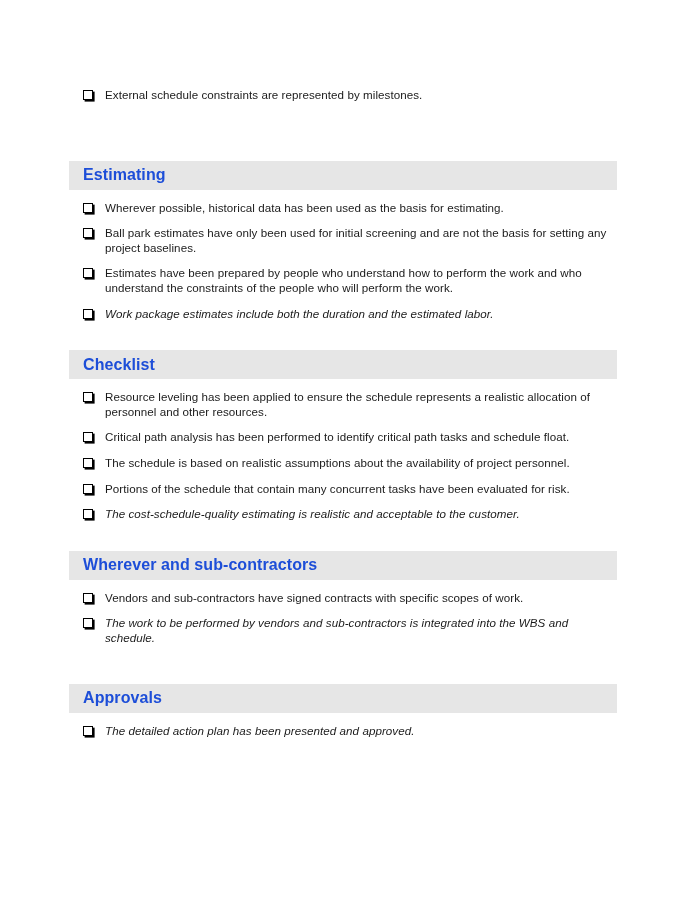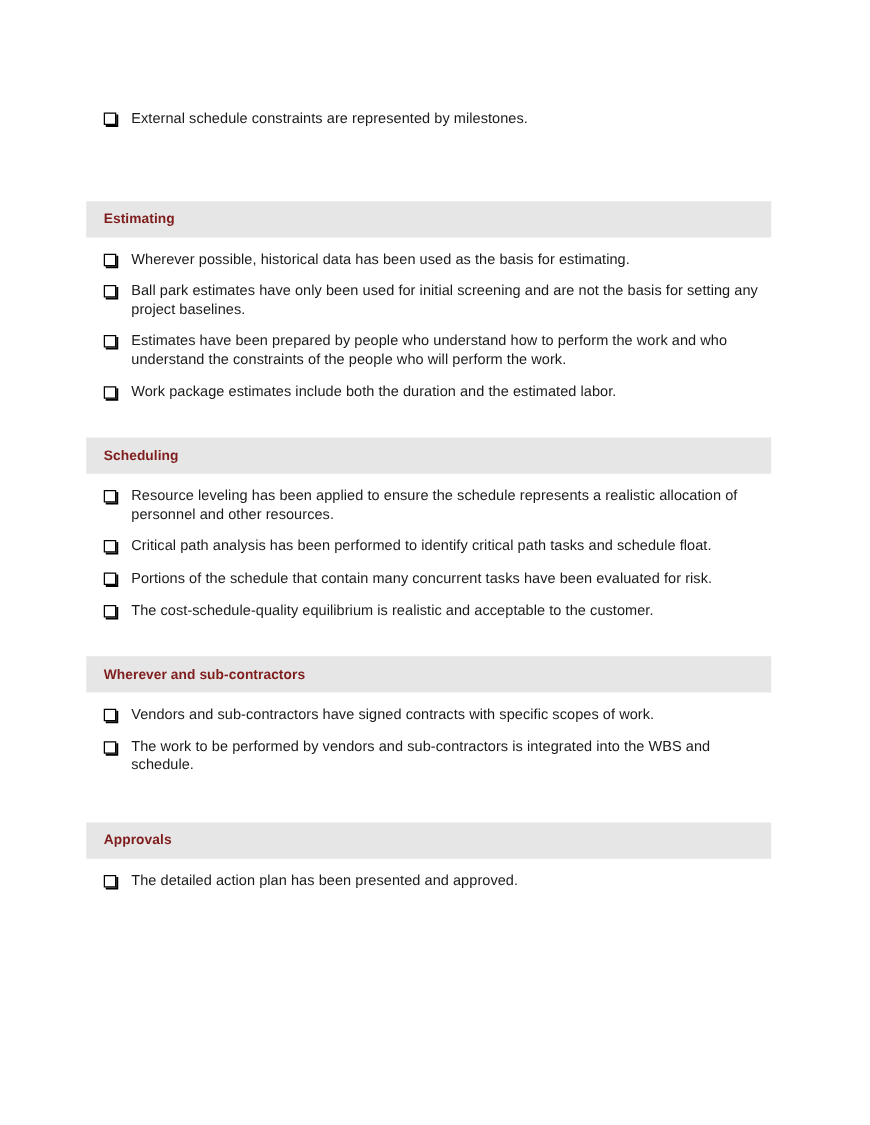--- a/index.html
+++ b/index.html
@@ -32,21 +32,21 @@
     top: 88px;
     width: 548px;
   }
 
   
   .item {
     display: flex;
     align-items: flex-start;
     margin: 0 0 11px 0;
   }
-  .item:last-child { margin-bottom: 0; }
+  .item:last-child { margin-bottom: 0; font-style: italic; }
 
   .checkbox {
     flex: 0 0 auto;
     width: 10px;
     height: 10px;
     margin-top: 2px;
     margin-left: 14px;
     margin-right: 0;
     box-sizing: border-box;
     border: 1.4px solid #000000;
@@ -67,23 +67,23 @@
   .section-band {
     background: #e6e6e6;
     height: 29px;
     display: flex;
     align-items: center;
     margin-left: 0;
     width: 548px;
     box-sizing: border-box;
   }
   .section-title {
-    font-size: 11px;
+    font-size: 16px;
     font-weight: bold;
-    color: #7f1d1d;
+    color: #1d4ed8;
     padding-left: 14px;
     letter-spacing: 0.005em;
   }
 
   
   .group { margin: 0; }
   .items-block { padding-top: 11px; }
 
   .gap-before-band { height: 47px; }
   .gap-before-band-sm { height: 29px; }
@@ -140,38 +140,42 @@
           <div class="checkbox"></div>
           <div class="item-text">Work package estimates include both the duration and the estimated labor.</div>
         </div>
       </div>
     </div>
 
     <div class="gap-before-band-sm"></div>
 
     <div class="group">
       <div class="section-band">
-        <span class="section-title">Scheduling</span>
+        <span class="section-title">Checklist</span>
       </div>
       <div class="items-block">
         <div class="item">
           <div class="checkbox"></div>
           <div class="item-text">Resource leveling has been applied to ensure the schedule represents a realistic allocation of personnel and other resources.</div>
         </div>
         <div class="item">
           <div class="checkbox"></div>
           <div class="item-text">Critical path analysis has been performed to identify critical path tasks and schedule float.</div>
         </div>
         <div class="item">
           <div class="checkbox"></div>
+          <div class="item-text">The schedule is based on realistic assumptions about the availability of project personnel.</div>
+        </div>
+        <div class="item">
+          <div class="checkbox"></div>
           <div class="item-text">Portions of the schedule that contain many concurrent tasks have been evaluated for risk.</div>
         </div>
         <div class="item">
           <div class="checkbox"></div>
-          <div class="item-text">The cost-schedule-quality equilibrium is realistic and acceptable to the customer.</div>
+          <div class="item-text">The cost-schedule-quality estimating is realistic and acceptable to the customer.</div>
         </div>
       </div>
     </div>
 
     <div class="gap-before-band-sm"></div>
 
     <div class="group">
       <div class="section-band">
         <span class="section-title">Wherever and sub-contractors</span>
       </div>

